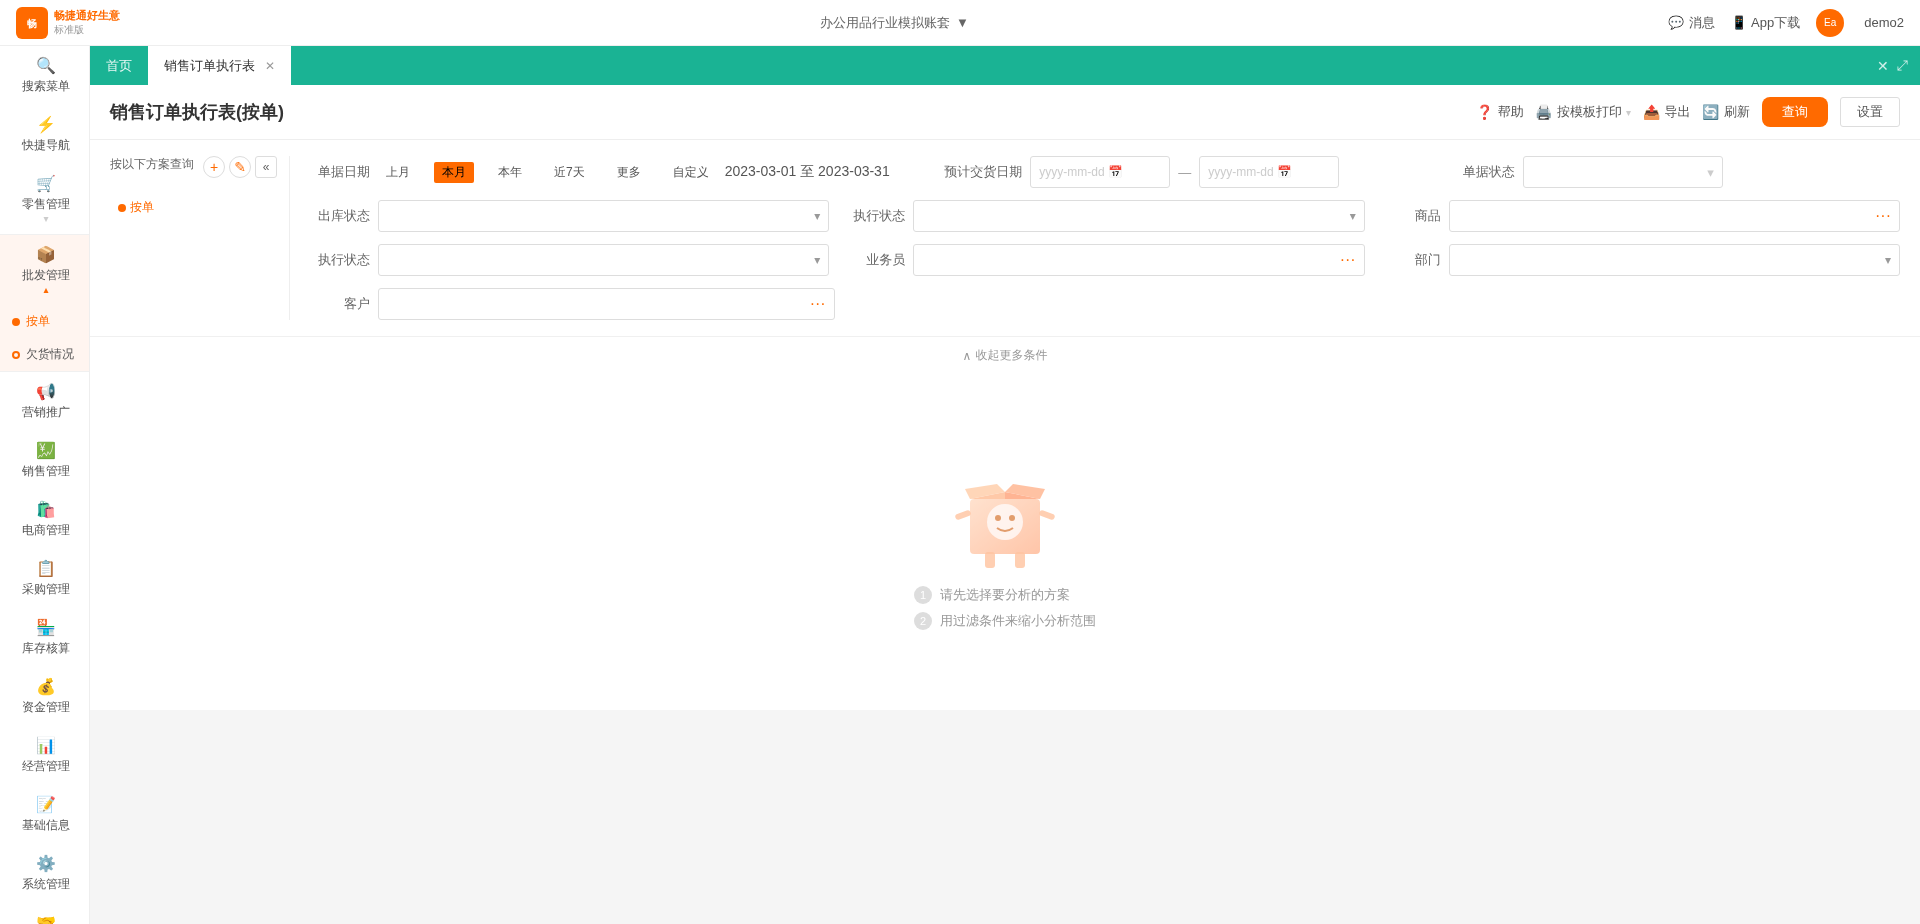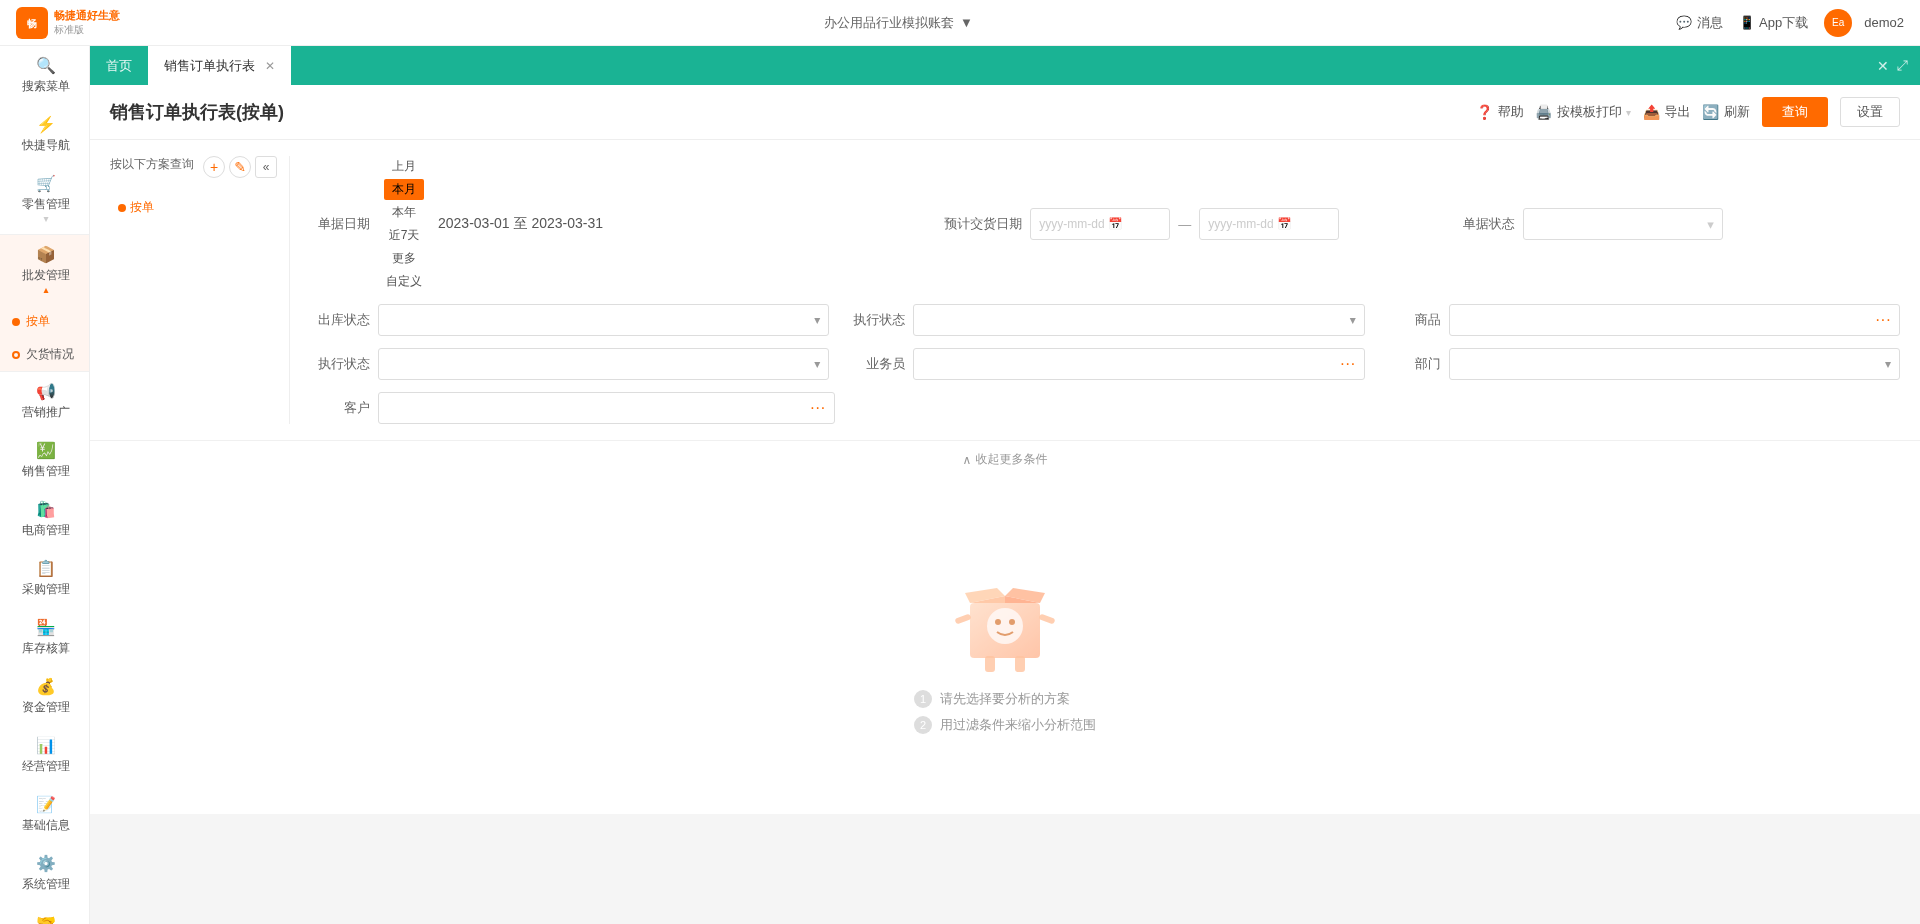--- a/index.html
+++ b/index.html
@@ -220,21 +220,21 @@
       color: #555;
       cursor: pointer;
       font-size: 13px;
     }
     .action-icon { font-size: 14px; }
     .btn-query {
       background: #ff6a00;
       color: #fff;
       border: none;
       padding: 6px 20px;
-      border-radius: 3px;
+      border-radius: 8px;
       cursor: pointer;
       font-size: 13px;
     }
     .btn-settings {
       background: #fff;
       color: #555;
       border: 1px solid #ddd;
       padding: 5px 16px;
       border-radius: 3px;
       cursor: pointer;
@@ -363,23 +363,22 @@
       background: #fff;
       display: flex;
       align-items: center;
       gap: 4px;
       cursor: pointer;
       min-width: 140px;
     }
     .date-sep { color: #999; }
     .date-tabs {
       display: flex;
-      gap: 2px;
-      align-items: center;
-      flex-direction: column;
+      gap: 16px;
+      align-items: center;
     }
     .date-tab {
       padding: 2px 8px;
       border-radius: 2px;
       cursor: pointer;
       font-size: 12px;
       color: #555;
     }
     .date-tab.active {
       background: #ff6a00;
@@ -492,21 +491,21 @@
   </div>
   <div class="top-header-right">
     <div class="header-action">
       <span>💬</span>
       <span>消息</span>
     </div>
     <div class="header-action">
       <span>📱</span>
       <span>App下载</span>
     </div>
-    <div class="header-action" style="gap:12px;">
+    <div class="header-action" style="gap:20px;">
       <div class="avatar">
         <span style="font-size:10px;">Ea</span>
       </div>
       <span>demo2</span>
     </div>
   </div>
 </div>
 
 <div class="main-layout">
 

